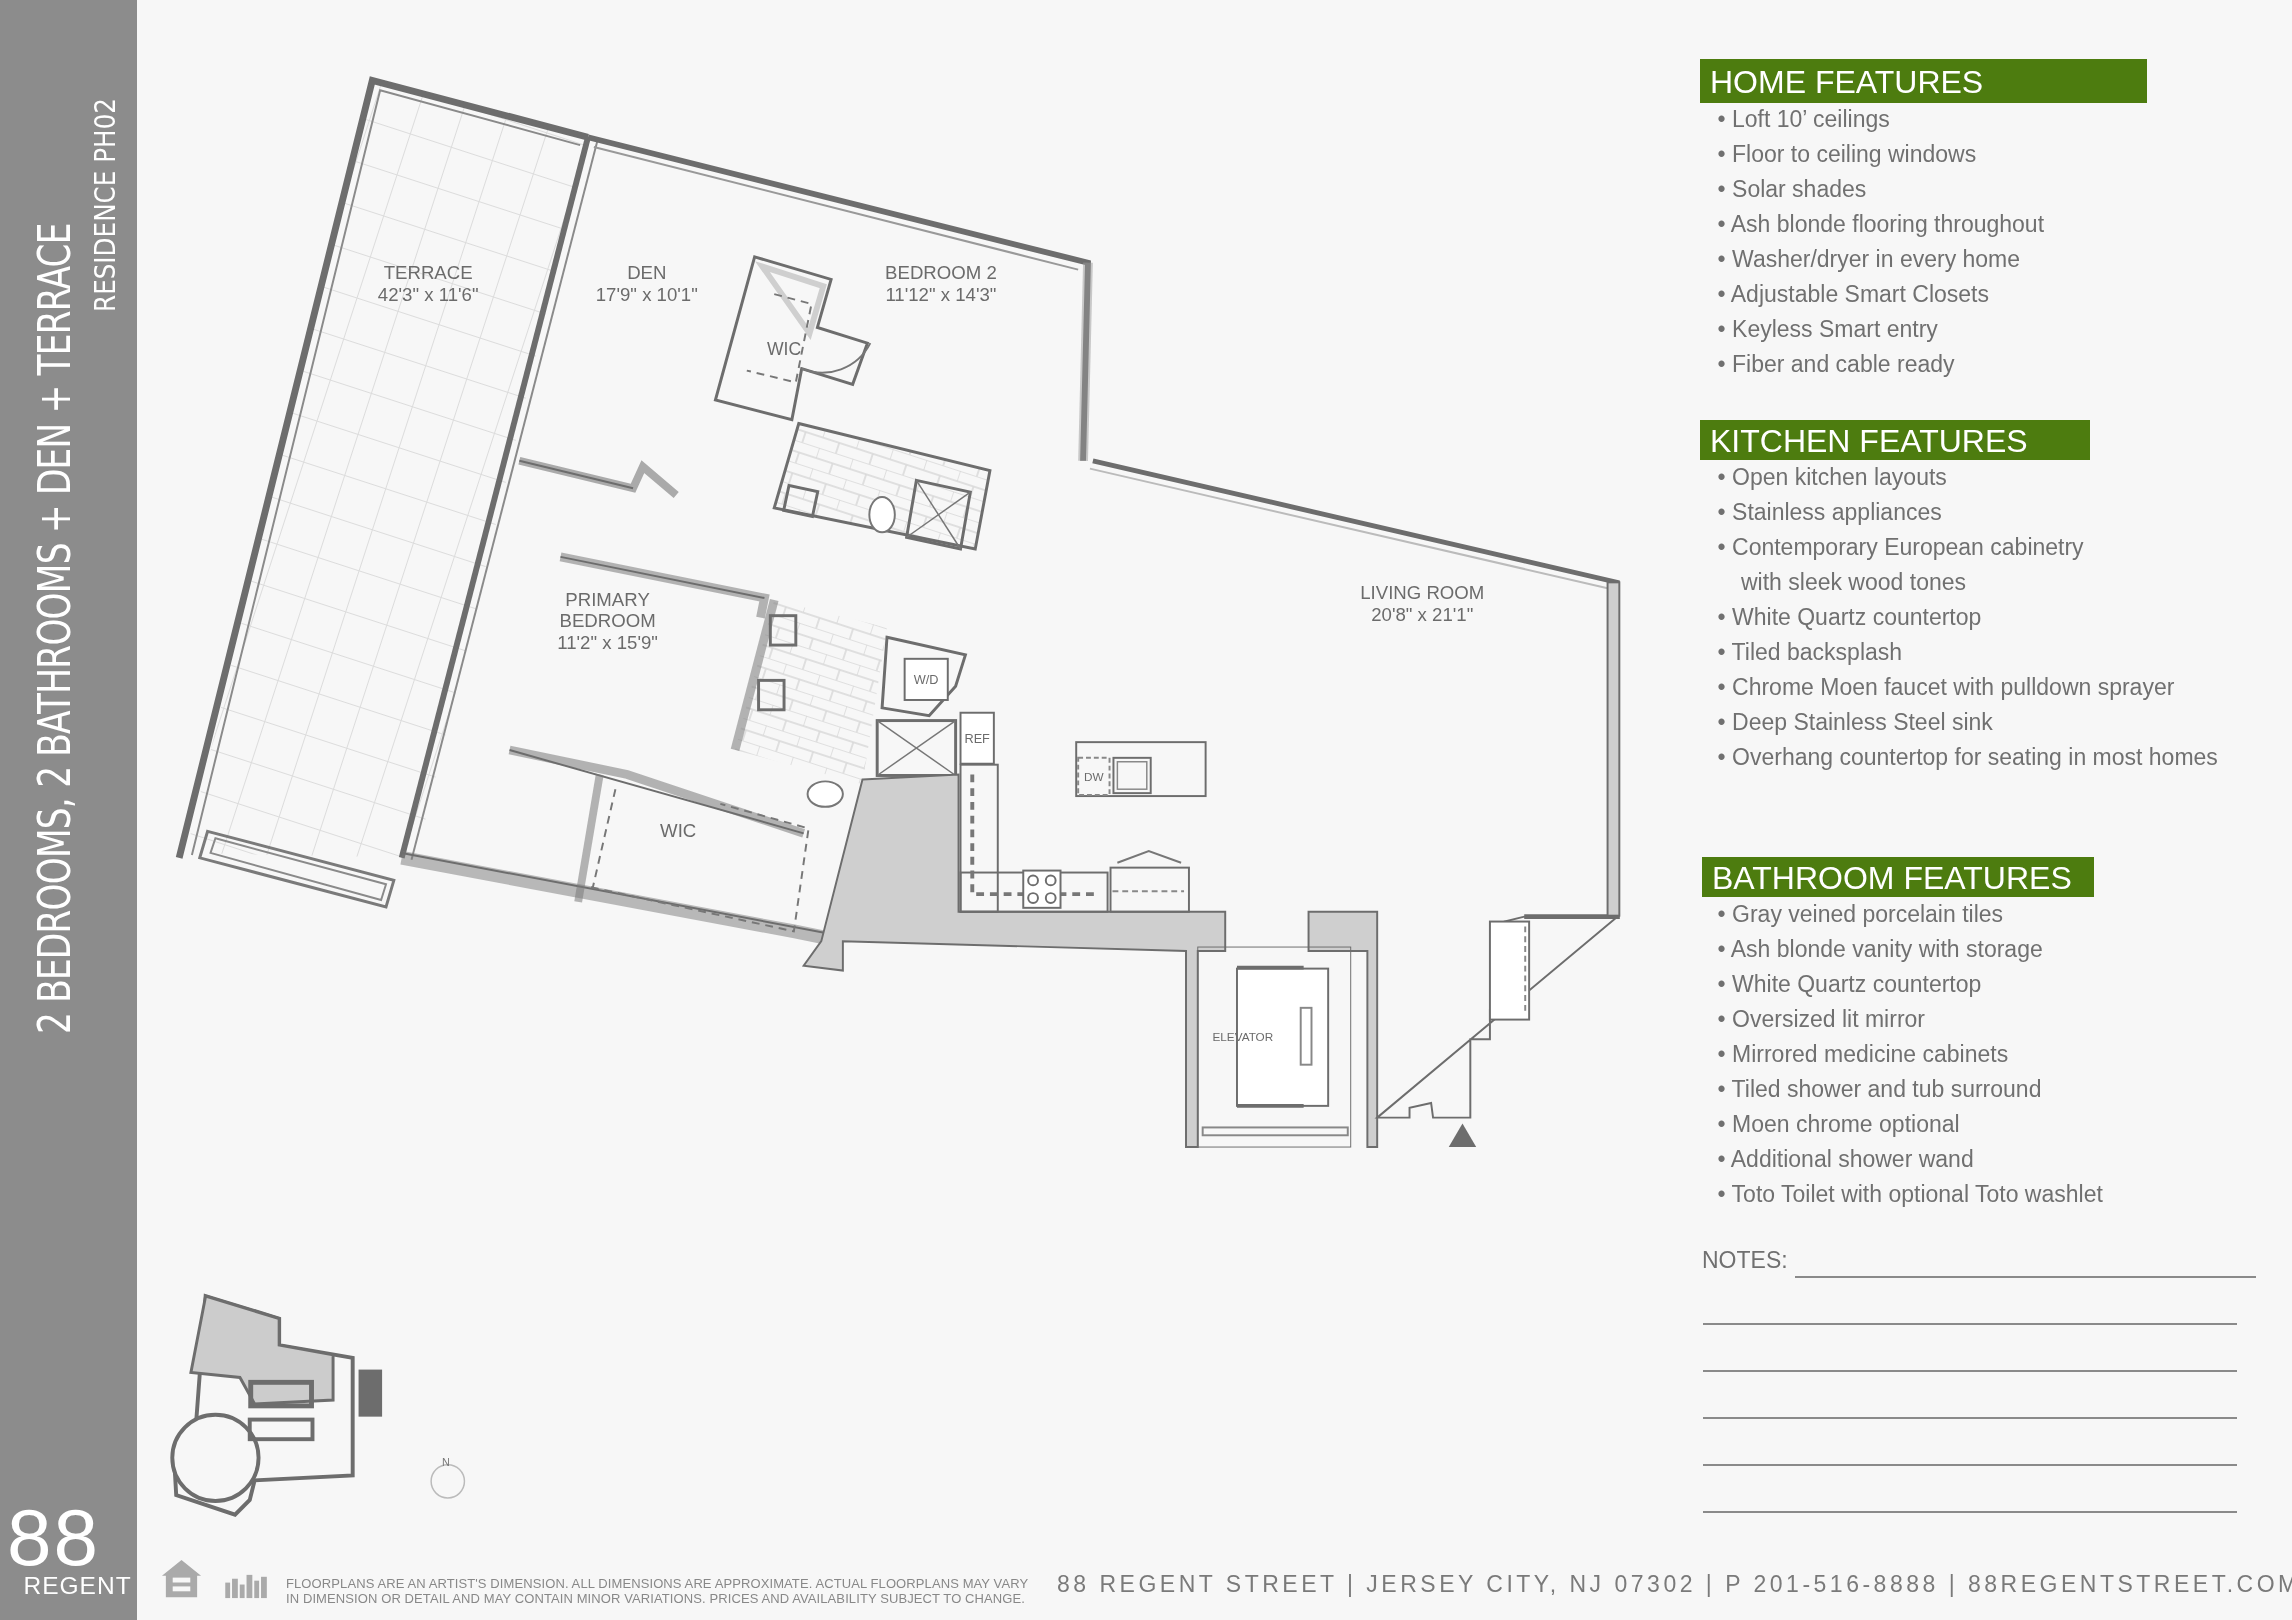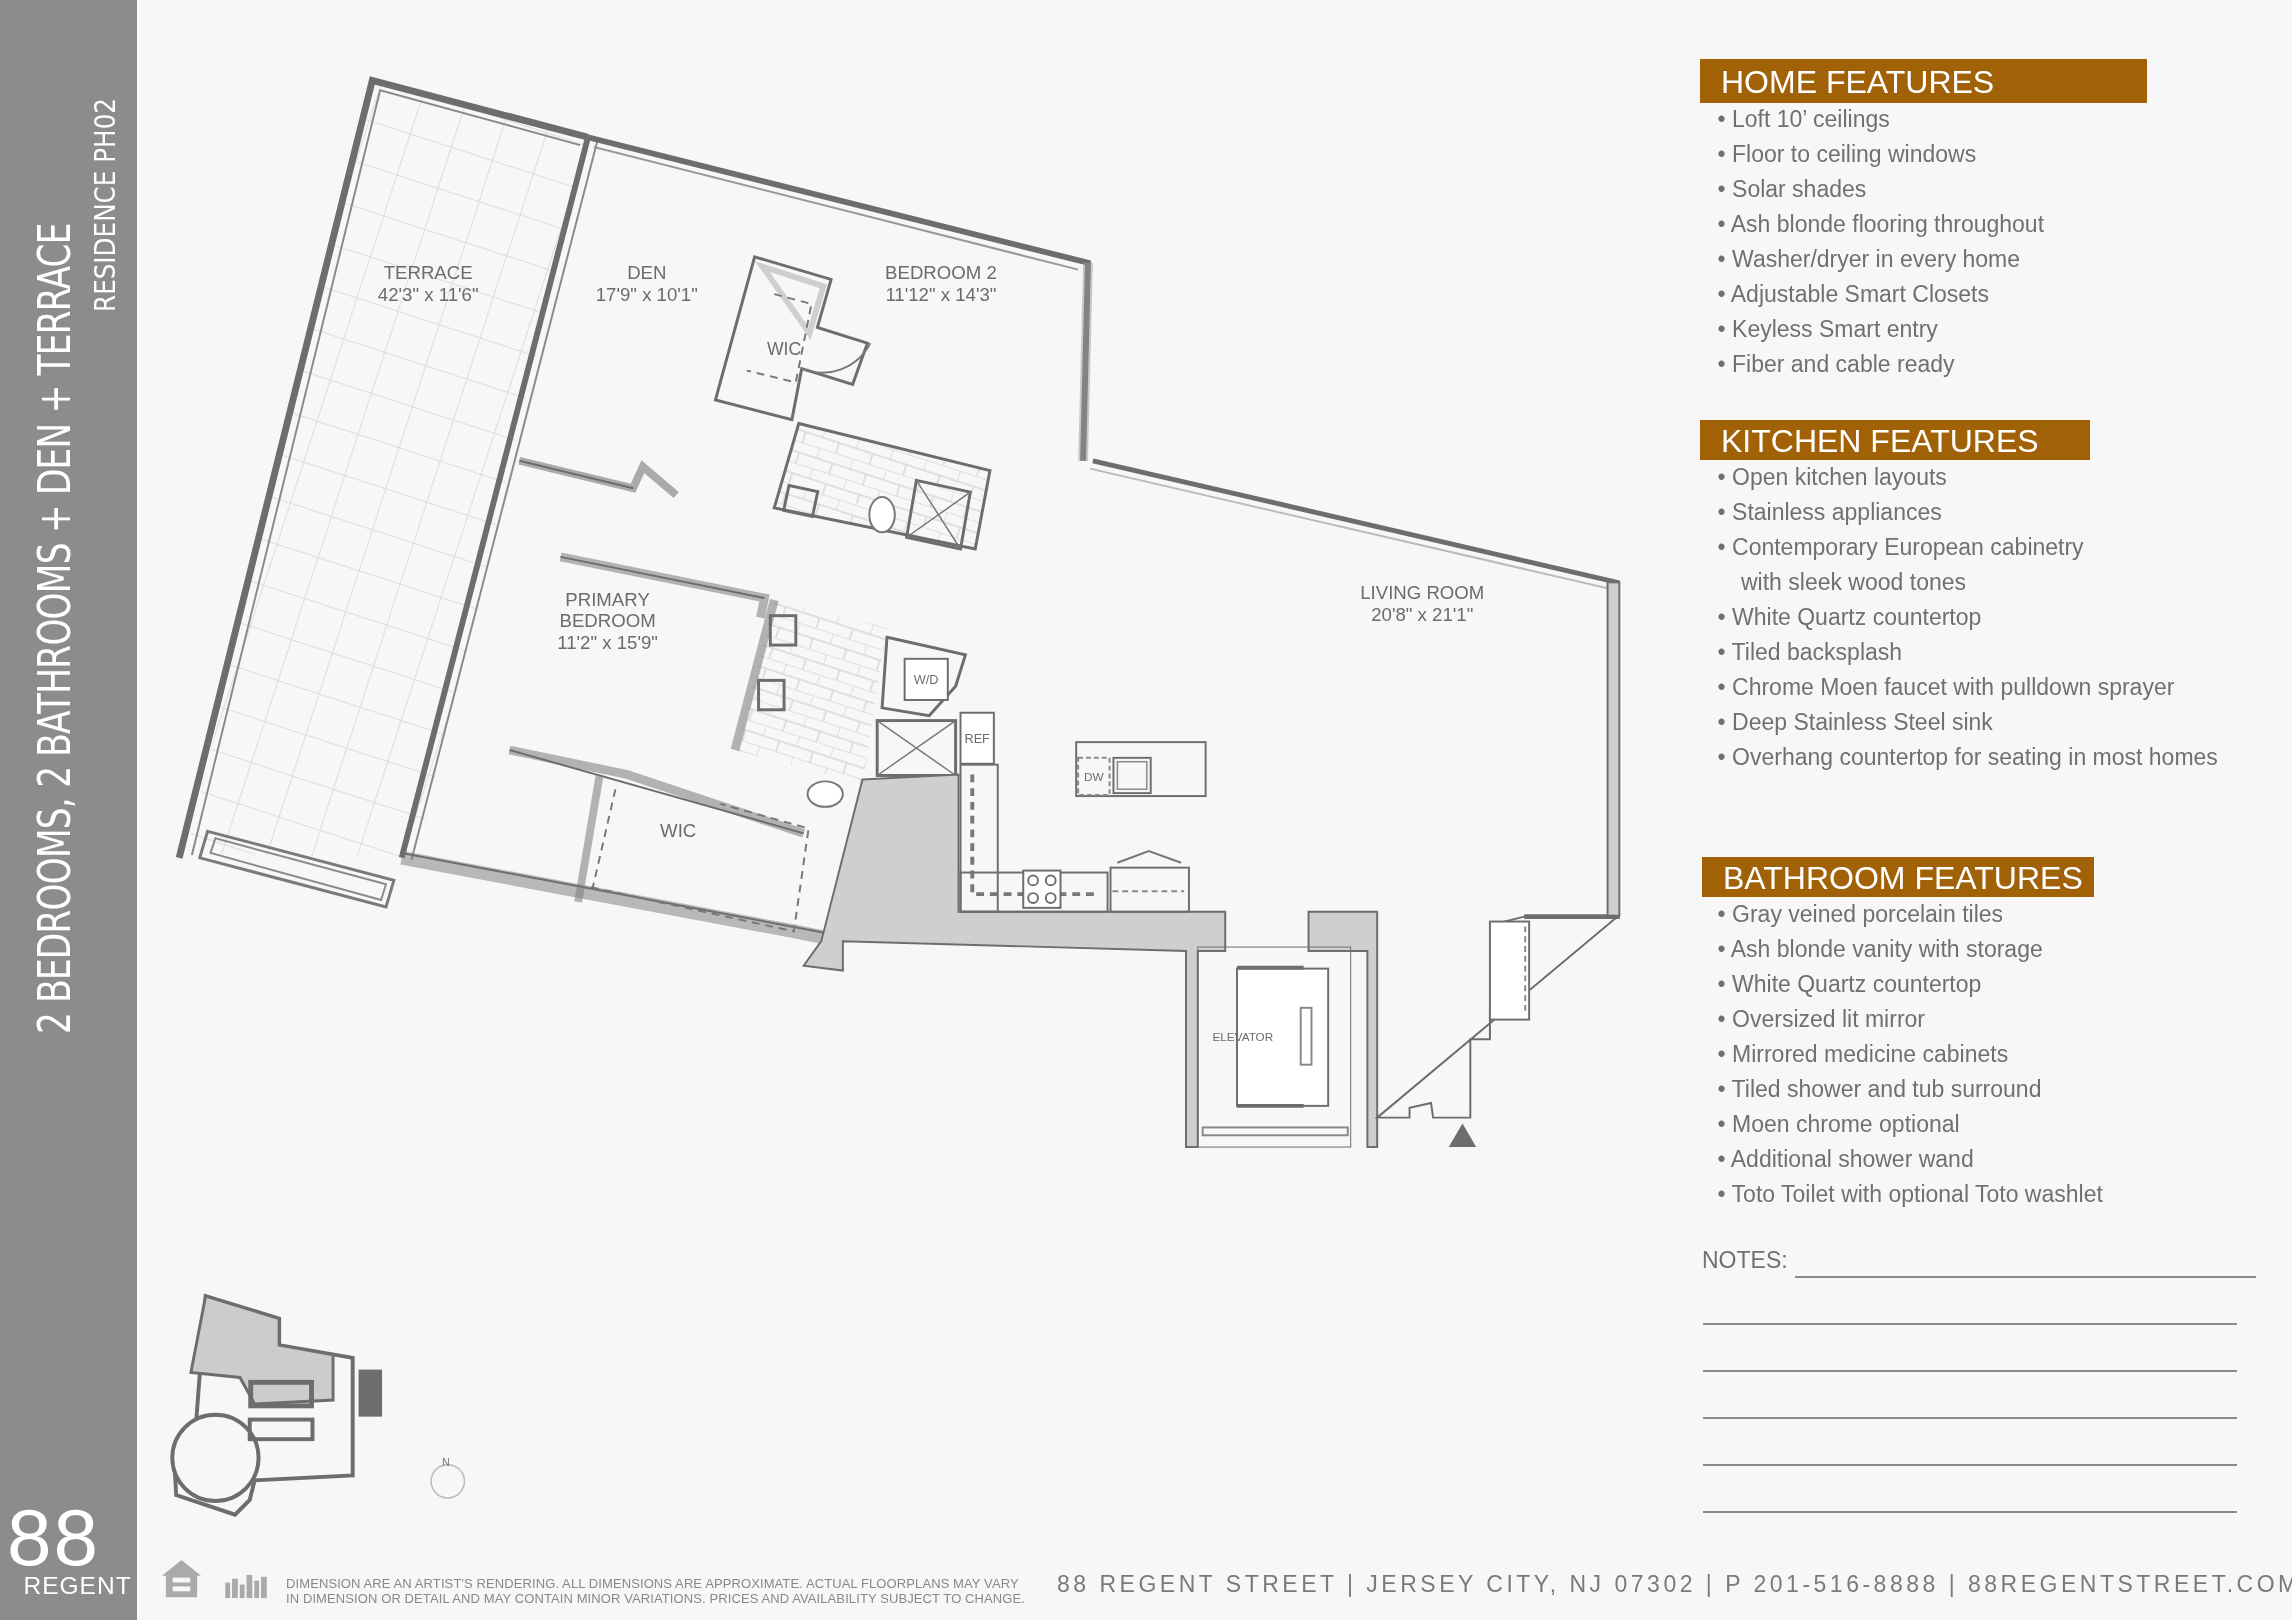--- a/index.html
+++ b/index.html
@@ -4,21 +4,21 @@
 <style>
   html, body { margin:0; padding:0; }
   body { width:2293px; height:1620px; background:#f7f7f7; position:relative; overflow:hidden; font-family:"Liberation Sans", sans-serif; color:#6f6f6f; }
   .sidebar { position:absolute; left:0; top:0; width:137px; height:1620px; background:#8c8c8c; }
   .vtitle { position:absolute; left:29px; top:1034px; transform-origin:0 0; transform:rotate(-90deg); white-space:nowrap; color:#fff; font-family:"DejaVu Sans", sans-serif; font-size:44px; letter-spacing:-1px; transform:rotate(-90deg) scaleX(0.78); }
   .vsub { position:absolute; left:88px; top:312px; transform-origin:0 0; transform:rotate(-90deg) scaleX(0.85); white-space:nowrap; color:#fff; font-family:"DejaVu Sans", sans-serif; font-size:29px; }
   .logo-num { position:absolute; left:7px; top:1498px; color:#fff; font-size:80px; line-height:80px; font-family:"Liberation Sans", sans-serif; letter-spacing:2px; }
   .logo-word { position:absolute; left:23.5px; top:1572px; color:#fff; font-size:24.5px; letter-spacing:1px; font-family:"Liberation Sans", sans-serif; }
   .plan { position:absolute; left:137px; top:0; }
   .panel { position:absolute; left:1700px; width:588px; }
-  .sec-bar { background:#a16207; color:#fff; font-size:32px; height:44px; line-height:47px; padding-left:21px; width:447px; box-sizing:border-box; }
+  .sec-bar { background:#4d7c0f; color:#fff; font-size:32px; height:44px; line-height:47px; padding-left:10px; width:447px; box-sizing:border-box; }
   .feat { list-style:none; margin:0; padding:0; }
   .feat li { font-size:23px; color:#707070; height:35px; line-height:35px; padding-left:17.6px; white-space:nowrap; }
   .feat li.cont { padding-left:41px; }
   .notes { position:absolute; left:1702px; top:1247px; font-size:23px; color:#707070; }
   .note-line { position:absolute; height:2px; background:#8a8a8a; }
   .disclaimer { position:absolute; left:286px; top:1577px; font-size:13px; color:#888; line-height:14.7px; letter-spacing:0.1px; }
   .addr { position:absolute; left:1057px; top:1571px; font-size:23px; color:#7a7a7a; letter-spacing:3.5px; white-space:nowrap; }
   .room-label { font-family:"Liberation Sans", sans-serif; fill:#6b6b6b; text-anchor:middle; }
 </style>
 </head>
@@ -238,17 +238,17 @@
 </svg>
 <svg style="position:absolute;left:223px;top:1571px;" width="49" height="29" viewBox="0 0 50 30">
   <rect x="2" y="12" width="5" height="16" fill="#aaa"></rect>
   <rect x="9" y="8" width="6" height="20" fill="#aaa"></rect>
   <rect x="17" y="14" width="5" height="14" fill="#aaa"></rect>
   <rect x="24" y="4" width="6" height="24" fill="#aaa"></rect>
   <rect x="32" y="10" width="5" height="18" fill="#aaa"></rect>
   <rect x="39" y="6" width="6" height="22" fill="#aaa"></rect>
 </svg>
 <div class="disclaimer">
-  <div>DIMENSION ARE AN ARTIST'S RENDERING. ALL DIMENSIONS ARE APPROXIMATE. ACTUAL FLOORPLANS MAY VARY</div>
+  <div>FLOORPLANS ARE AN ARTIST'S DIMENSION. ALL DIMENSIONS ARE APPROXIMATE. ACTUAL FLOORPLANS MAY VARY</div>
   <div>IN DIMENSION OR DETAIL AND MAY CONTAIN MINOR VARIATIONS. PRICES AND AVAILABILITY SUBJECT TO CHANGE.</div>
 </div>
 <div class="addr">88 REGENT STREET | JERSEY CITY, NJ 07302 | P 201-516-8888 | 88REGENTSTREET.COM</div>
 
 
 </body></html>

